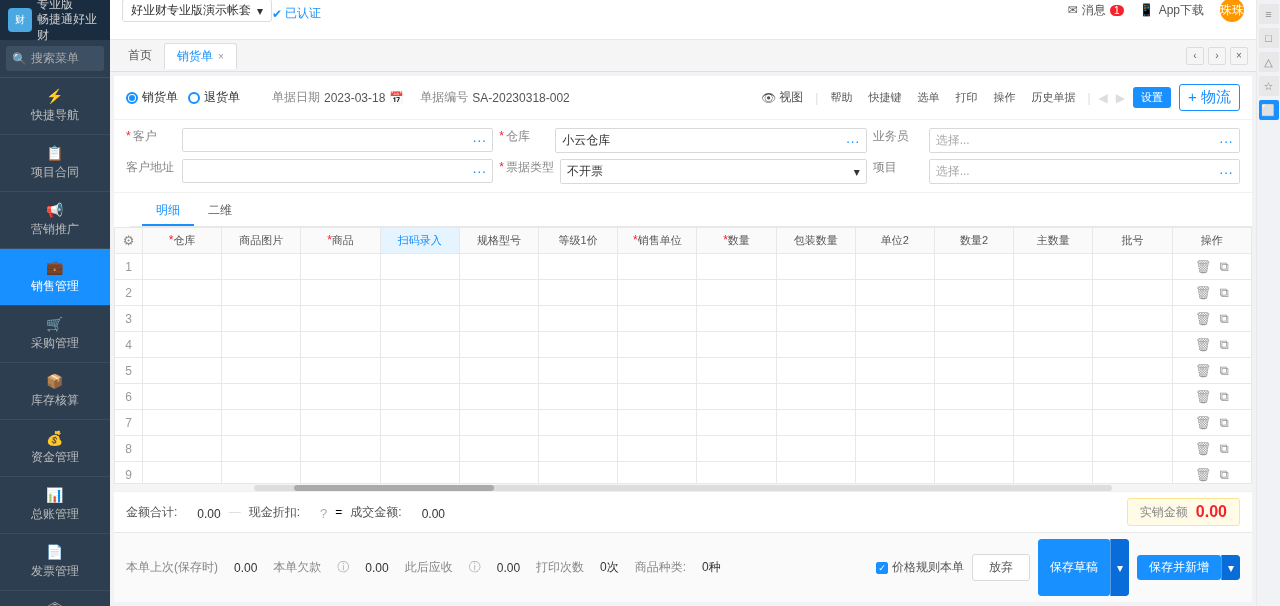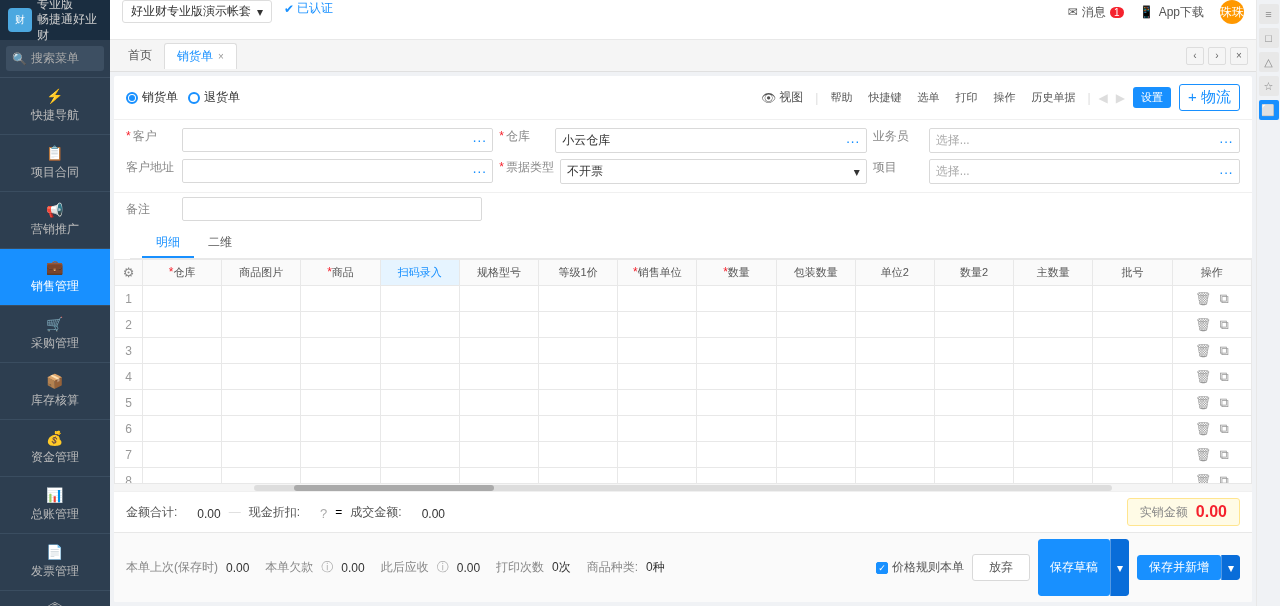--- a/index.html
+++ b/index.html
@@ -13,21 +13,21 @@
     .sidebar-search { padding: 6px; border-bottom: 1px solid #3d4f62; }
     .sidebar-search-btn { width: 100%; background: #3d4f62; border: none; color: #aaa; padding: 4px 6px; border-radius: 3px; cursor: pointer; display: flex; align-items: center; gap: 4px; font-size: 11px; }
     .sidebar-nav-item { padding: 10px 8px; color: #bbb; cursor: pointer; display: flex; flex-direction: column; align-items: center; gap: 3px; font-size: 11px; border-bottom: 1px solid #3a4d60; }
     .sidebar-nav-item.active { background: #1890ff; color: #fff; }
     .sidebar-nav-icon { font-size: 14px; }
 
     
     .main { flex: 1; display: flex; flex-direction: column; background: #f0f2f5; overflow: hidden; }
 
     
-    .topbar { background: #fff; height: 40px; display: flex; align-items: flex-start; padding: 0 12px; border-bottom: 1px solid #e8e8e8; gap: 12px; }
+    .topbar { background: #fff; height: 40px; display: flex; align-items: flex-end; padding: 17px 12px; border-bottom: 1px solid #e8e8e8; }
     .topbar-company { display: flex; align-items: center; gap: 6px; color: #333; font-size: 12px; border: 1px solid #ddd; border-radius: 3px; padding: 2px 8px; cursor: pointer; }
     .topbar-verified { color: #1890ff; font-size: 11px; display: flex; align-items: center; gap: 3px; }
     .topbar-right { margin-left: auto; display: flex; align-items: center; gap: 16px; }
     .topbar-icon-item { display: flex; align-items: center; gap: 4px; color: #555; cursor: pointer; font-size: 12px; }
     .badge { background: #f5222d; color: #fff; border-radius: 8px; padding: 0 4px; font-size: 10px; min-width: 14px; text-align: center; }
     .topbar-avatar { width: 24px; height: 24px; background: #ff9800; border-radius: 50%; display: flex; align-items: center; justify-content: center; color: #fff; font-size: 10px; }
 
     
     .tabbar { background: #f5f5f5; height: 32px; display: flex; align-items: center; padding: 0 8px; border-bottom: 1px solid #e0e0e0; gap: 2px; }
     .tab-home { color: #555; padding: 4px 10px; cursor: pointer; font-size: 12px; }
@@ -93,21 +93,21 @@
     .summary-item { display: flex; align-items: flex-end; gap: 20px; color: #555; }
     .summary-value { color: #333; font-weight: 500; }
     .summary-sep { color: #ddd; }
     .help-icon { color: #aaa; cursor: pointer; font-size: 13px; }
     .summary-right { margin-left: auto; display: flex; align-items: center; gap: 8px; background: #fffbe6; border: 1px solid #ffe58f; border-radius: 3px; padding: 4px 12px; }
     .summary-right label { color: #888; }
     .summary-amount { color: #f5222d; font-size: 16px; font-weight: bold; }
 
     
     .footer { padding: 6px 12px; background: #fafafa; border-top: 1px solid #e8e8e8; display: flex; align-items: center; gap: 16px; }
-    .footer-item { display: flex; align-items: center; gap: 8px; color: #888; font-size: 11px; }
+    .footer-item { display: flex; align-items: center; gap: 16px; color: #888; font-size: 11px; }
     .footer-value { color: #333; }
     .footer-right { margin-left: auto; display: flex; align-items: center; gap: 8px; }
     .checkbox-item { display: flex; align-items: center; gap: 4px; cursor: pointer; color: #555; font-size: 11px; }
     .checkbox-box { width: 12px; height: 12px; border: 1px solid #1890ff; background: #1890ff; display: flex; align-items: center; justify-content: center; border-radius: 2px; }
     .checkbox-box::after { content: '✓'; color: #fff; font-size: 9px; }
     .btn-abandon { background: #fff; border: 1px solid #d9d9d9; border-radius: 3px; padding: 4px 16px; cursor: pointer; color: #555; font-size: 12px; }
     .btn-save-draft { background: #1890ff; border: none; border-radius: 3px; padding: 20px 12px; cursor: pointer; color: #fff; font-size: 12px; display: flex; align-items: center; gap: 4px; }
     .btn-save-new { background: #1890ff; border: none; border-radius: 3px; padding: 4px 12px; cursor: pointer; color: #fff; font-size: 12px; display: flex; align-items: center; gap: 4px; }
     .btn-dropdown { background: #096dd9; border: none; border-left: 1px solid rgba(255,255,255,0.3); border-radius: 0 3px 3px 0; padding: 4px 6px; cursor: pointer; color: #fff; }
 
@@ -223,20 +223,31 @@
     <div class="form-header">
       <div class="radio-group">
         <label class="radio-item">
           <div class="radio-dot checked"></div>
           <span>销货单</span>
         </label>
         <label class="radio-item">
           <div class="radio-dot"></div>
           <span>退货单</span>
         </label>
+      </div>
+      <div class="doc-info">
+        <div class="doc-field">
+          <label>单据日期</label>
+          <span>2023-03-18</span>
+          <span class="calendar-icon">📅</span>
+        </div>
+        <div class="doc-field">
+          <label>单据编号</label>
+          <span>SA-20230318-002</span>
+        </div>
       </div>
       <div class="toolbar-right">
         <div class="toolbar-btn">
           <span>👁</span>
           <span>视图</span>
         </div>
         <span style="color:#ddd">|</span>
         <div class="toolbar-btn">帮助</div>
         <div class="toolbar-btn">快捷键</div>
         <div class="toolbar-btn">选单</div>
@@ -287,24 +298,20 @@
           <span>▾</span>
         </div>
       </div>
       <div class="field-row">
         <span class="field-label">项目</span>
         <div class="field-input">
           <span style="color:#aaa">选择...</span>
           <span class="dots">···</span>
         </div>
       </div>
-    </div>
-    <div class="field-memo">
-      <span class="field-label">备注</span>
-      <div class="memo-input"></div>
     </div>
 
     <div class="table-tabs">
       <div class="table-tab active">明细</div>
       <div class="table-tab">二维</div>
     </div>
 
     <div class="table-wrapper">
       <table class="data-table">
         <thead>

